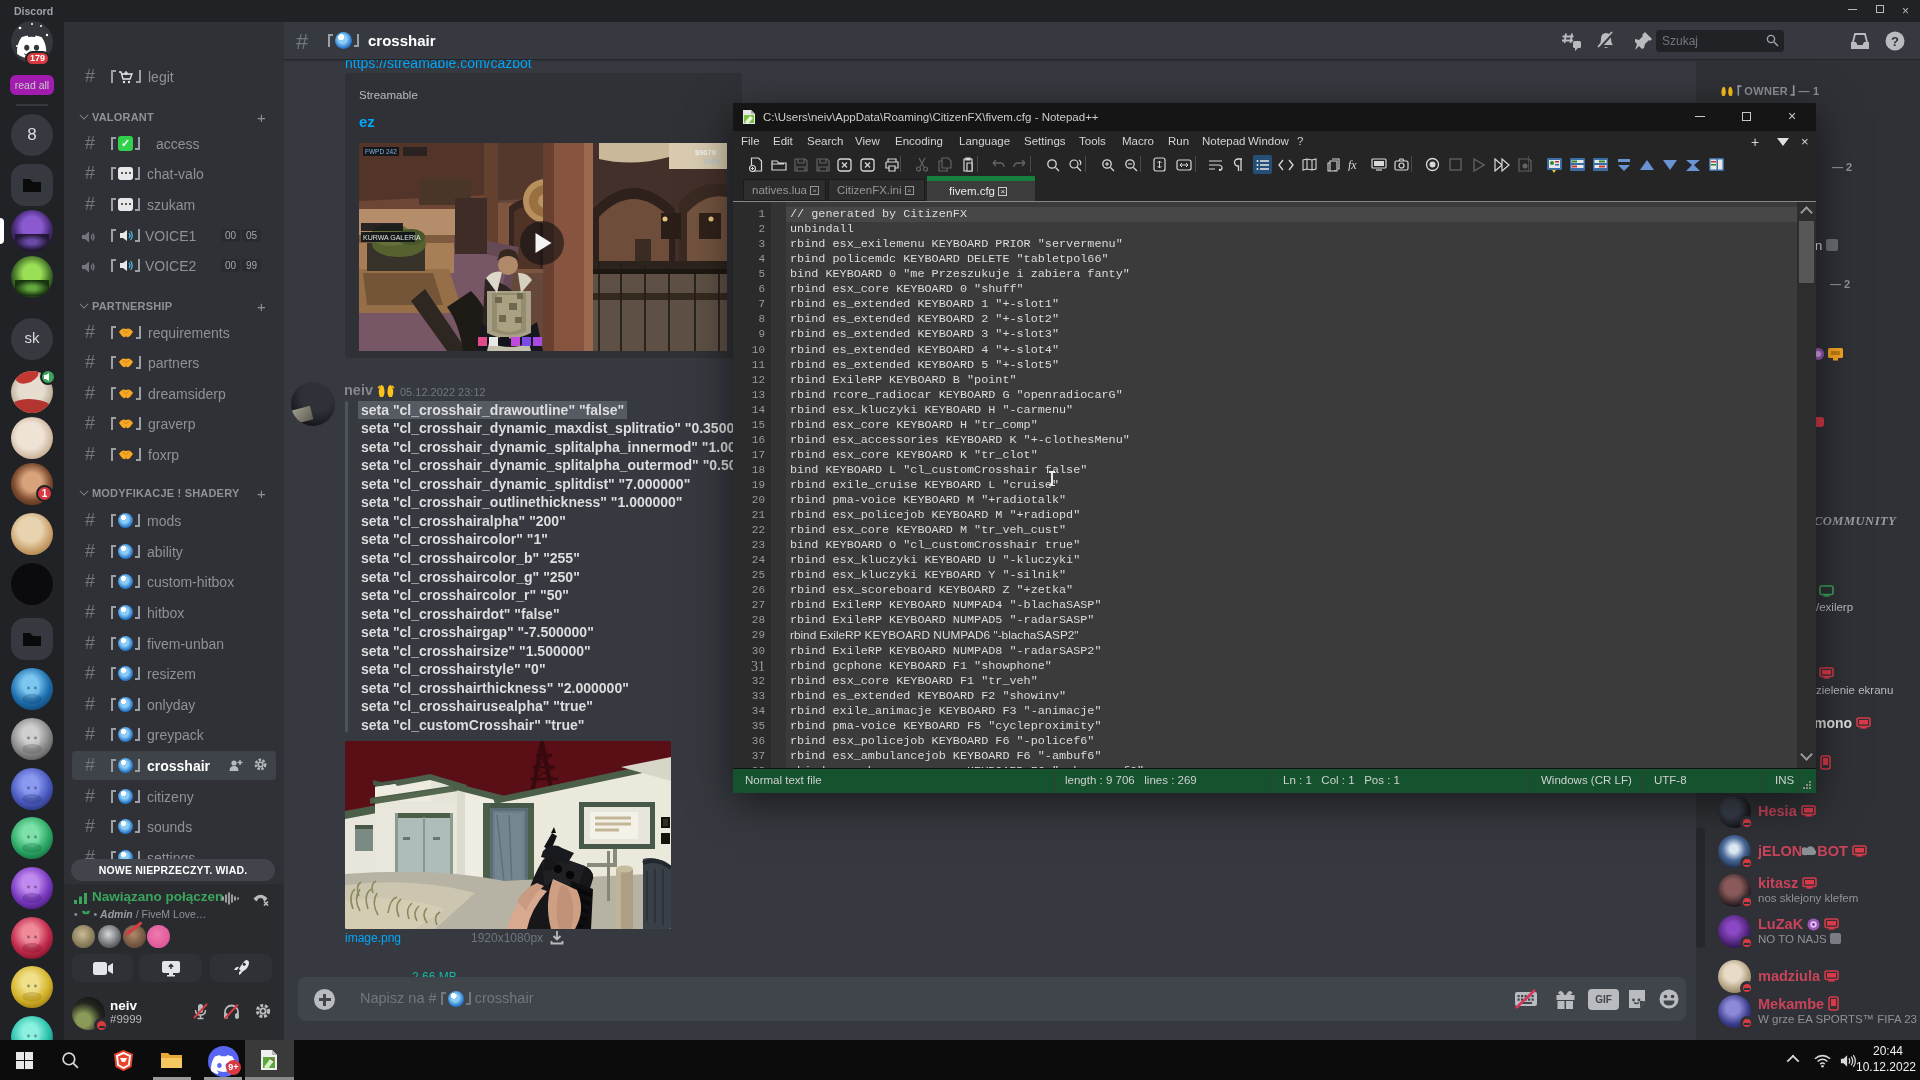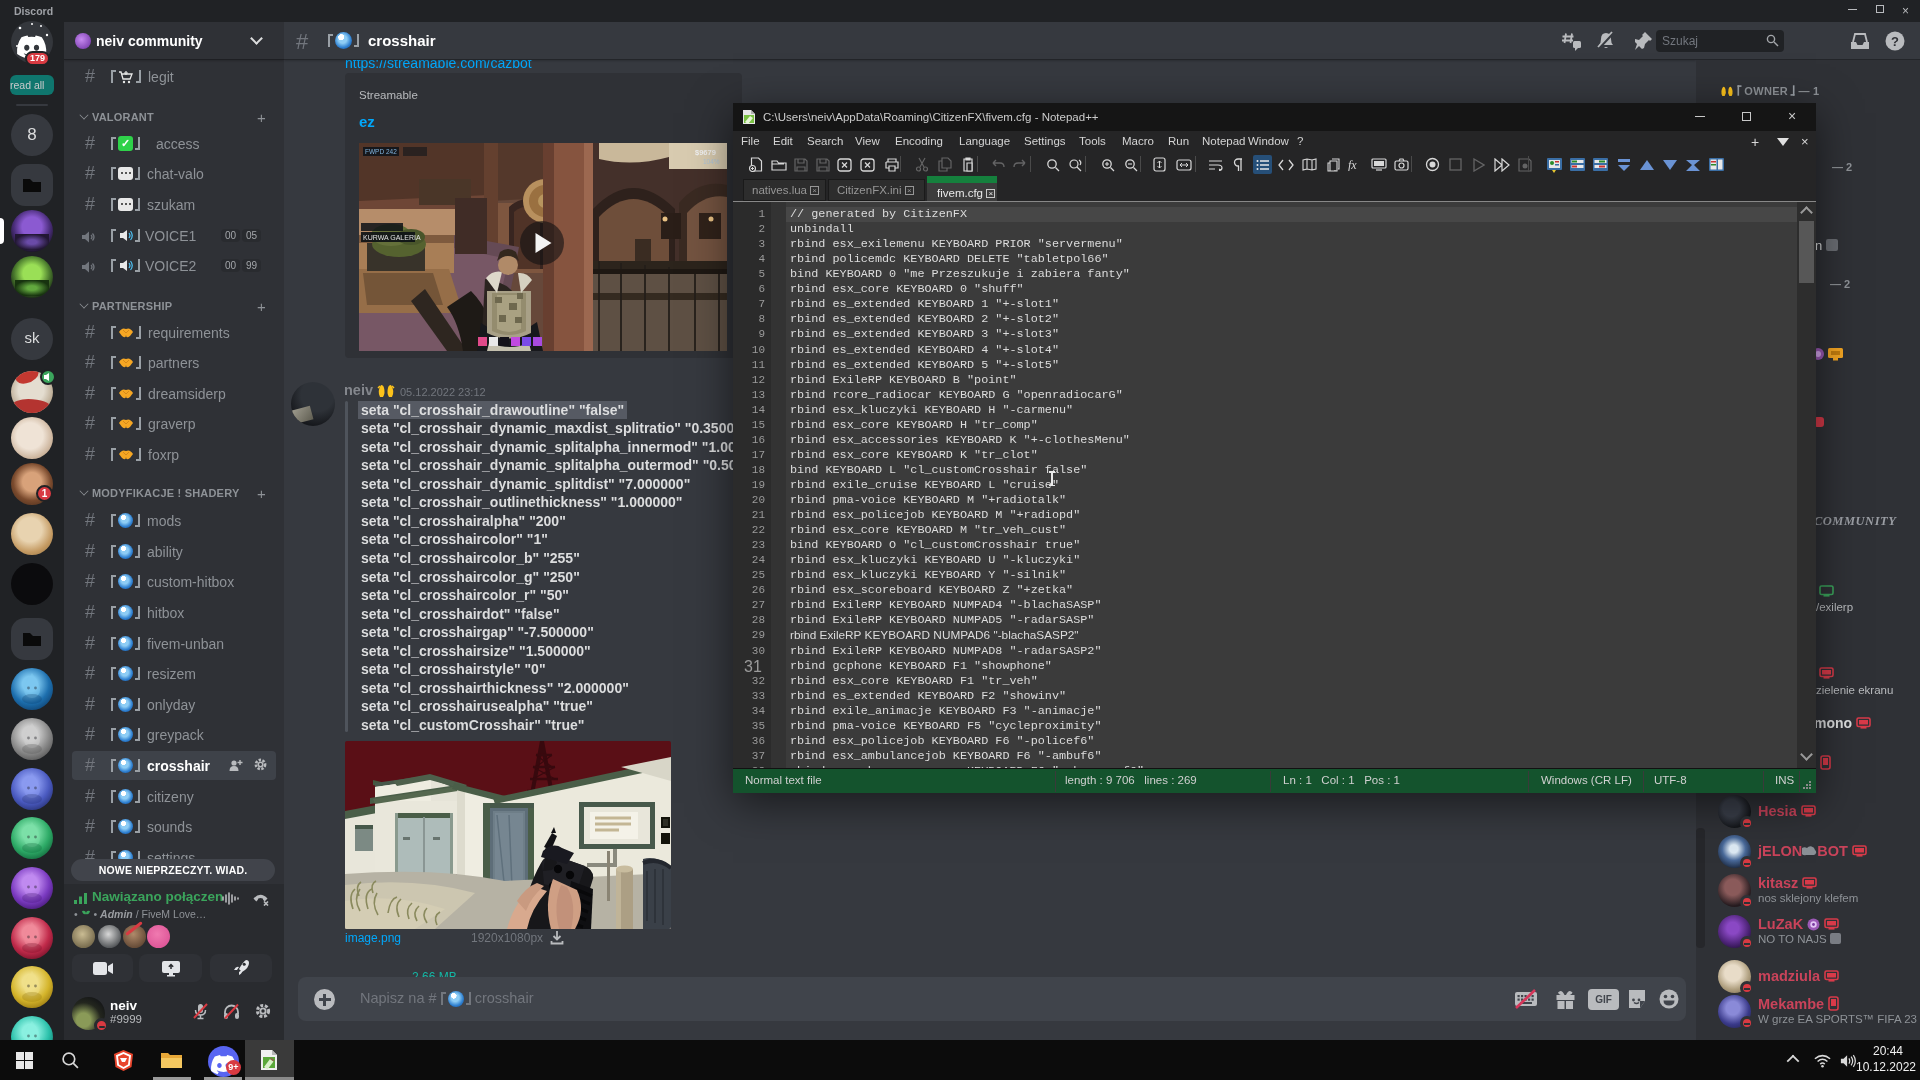--- a/index.html
+++ b/index.html
@@ -32,21 +32,21 @@
             <path d="M20.32 4.37a19.8 19.8 0 0 0-4.89-1.52.07.07 0 0 0-.08.04c-.21.38-.44.87-.6 1.25a18.3 18.3 0 0 0-5.5 0 12.6 12.6 0 0 0-.61-1.25.08.08 0 0 0-.08-.04 19.7 19.7 0 0 0-4.88 1.52.07.07 0 0 0-.04.03A20.3 20.3 0 0 0 .1 18.06a.08.08 0 0 0 .03.05 19.9 19.9 0 0 0 6 3.03.08.08 0 0 0 .08-.03c.46-.63.87-1.3 1.22-2a.08.08 0 0 0-.04-.1 13.1 13.1 0 0 1-1.87-.9.08.08 0 0 1-.01-.12c.13-.1.25-.2.37-.3a.07.07 0 0 1 .08 0 14.2 14.2 0 0 0 12.06 0 .07.07 0 0 1 .08 0c.12.1.25.2.37.3a.08.08 0 0 1 0 .13 12.3 12.3 0 0 1-1.88.89.08.08 0 0 0-.04.1c.36.7.77 1.37 1.22 2a.08.08 0 0 0 .09.03 19.8 19.8 0 0 0 6-3.03.08.08 0 0 0 .04-.05c.5-5.18-.84-9.68-3.55-13.66a.06.06 0 0 0-.03-.03zM8.02 15.33c-1.18 0-2.16-1.08-2.16-2.42 0-1.33.96-2.42 2.16-2.42 1.21 0 2.18 1.1 2.16 2.42 0 1.34-.96 2.42-2.16 2.42zm7.97 0c-1.18 0-2.16-1.08-2.16-2.42 0-1.33.95-2.42 2.16-2.42 1.21 0 2.18 1.1 2.16 2.42 0 1.34-.95 2.42-2.16 2.42z" fill="#fff"></path>
           </g>
           <circle cx="9" cy="7" r="1.3" fill="#fff"></circle>
           <circle cx="30" cy="5" r="1" fill="#fff"></circle>
           <circle cx="36" cy="14" r="1.2" fill="#fff"></circle>
           <circle cx="6" cy="25" r="1" fill="#fff"></circle>
           <circle cx="21" cy="3" r="1" fill="#fff"></circle>
         </svg>
       </div>
 <div class="abs" style="left:25px;top:29px;min-width:18px;height:15px;border-radius:8px;background:#d83a42;border:2px solid #202225;color:#fff;font-size:9px;font-weight:700;text-align:center;line-height:11px;padding:0 3px">179</div>
-<div class="abs" style="left:10px;top:53px;width:44px;height:20px;border-radius:6px;background:#0f766e;color:#c9cacb;font-size:10.5px;text-align:left;line-height:20px">read all</div>
+<div class="abs" style="left:10px;top:53px;width:44px;height:20px;border-radius:6px;background:#a21caf;color:#c9cacb;font-size:10.5px;text-align:center;line-height:20px">read all</div>
 <div class="abs" style="left:16px;top:82px;width:32px;height:2px;background:#36393f;border-radius:1px"></div>
 <div class="abs" style="left:11px;top:92px;width:42px;height:42px;border-radius:50%;background:#36393f;color:#dcddde;font-size:17px;text-align:center;line-height:42px">8</div>
 <div class="abs" style="left:11px;top:142px;width:42px;height:42px;border-radius:14px;background:#36393f">
         <svg width="42" height="42">
           <path d="M12 15 h7 l3 3 h8 v10 h-18 z" fill="#0a0a0a"></path>
         </svg>
       </div>
 <div class="abs" style="left:11px;top:188px;width:42px;height:42px;border-radius:50%;background:radial-gradient(circle at 50% 40%,#8b5ad1 0 30%,#4a2d7a 55%,#17131f 80%);overflow:hidden">
         <div class="abs" style="left:4px;top:24px;width:34px;height:16px;background:radial-gradient(#6a4ba8 20%,#221733 70%)"></div>
       </div>
@@ -133,25 +133,20 @@
 <div class="abs" style="left:11px;top:994px;width:42px;height:42px;border-radius:50%;background:radial-gradient(circle at 45% 38%,#8af0e0 0 22%,#2ac0aa 55%,#0c665a 88%);overflow:hidden">
         <svg width="42" height="42" viewBox="0 0 42 42">
           <path d="M21 5 Q29 15 29 22 a8 8 0 1 1 -16 0 Q13 15 21 5" fill="#8af0e0" opacity=".5"></path>
           <ellipse cx="21" cy="31" rx="10" ry="5" fill="#0c665a" opacity=".28"></ellipse>
           <circle cx="17.5" cy="20" r="1.4" fill="rgba(20,20,25,.4)"></circle>
           <circle cx="24.5" cy="20" r="1.4" fill="rgba(20,20,25,.4)"></circle>
         </svg>
       </div>
 </div>
 <div class="abs" style="left:64px;top:22px;width:220px;height:1018px;background:#2f3136;overflow:hidden">
-<div class="abs" style="left:0;top:0;width:220px;height:38px;border-bottom:1px solid rgba(0,0,0,.35);box-shadow:0 1px 2px rgba(0,0,0,.2)">
-<div class="abs" style="left:11px;top:11px;width:16px;height:16px;border-radius:50%;background:radial-gradient(circle at 40% 40%,#c78af0,#6a2da0);"></div>
-<div class="abs" style="left:32px;top:11px;font-size:14px;font-weight:700;color:#fff">neiv community</div>
-<div class="abs" style="left:188px;top:12px;width:9px;height:9px;border-right:2px solid #dcddde;border-bottom:2px solid #dcddde;transform:rotate(45deg)"></div>
-</div>
 <div class="chan" style="top:40px;color:#8e9297;font-weight:500">
         <span class="h">#</span>
         <span class="bl"></span>
         <svg width="16" height="14" viewBox="0 0 16 14" style="display:inline;vertical-align:-2px">
           <path d="M1 2 h2 l2 7 h7 l2-5 h-10" stroke="#e8e8e8" stroke-width="1.3" fill="none"></path>
           <circle cx="6" cy="12" r="1.2" fill="#e8e8e8"></circle>
           <circle cx="11" cy="12" r="1.2" fill="#e8e8e8"></circle>
           <path d="M8 1 v4 M6 3 h4" stroke="#e8e8e8" stroke-width="1.2"></path>
         </svg>
         <span class="brr"></span>
@@ -1181,21 +1176,21 @@
           <rect x="2.5" y="2.5" width="6" height="10" fill="#e8e8e8"></rect>
           <rect x="10" y="2.5" width="4.5" height="10" fill="#e8e8e8"></rect>
           <rect x="3" y="4" width="5" height="1.5" fill="#c33"></rect>
           <rect x="3" y="7" width="5" height="1.5" fill="#2a8a2a"></rect>
         </svg>
       </div>
 </div>
 <div class="abs" style="left:0;top:73px;width:1083px;height:25px;background:#252526">
 <div class="abs" style="left:10px;top:3px;width:83px;height:22px;background:#2d2d2d;border:1px solid #1a1a1a;color:#969696;font-size:11.5px;line-height:20px;padding-left:8px">natives.lua <span style="display:inline-block;width:9px;height:9px;border:1px solid #969696;font-size:8px;line-height:8px;text-align:center;vertical-align:1px">×</span></div>
 <div class="abs" style="left:95px;top:3px;width:97px;height:22px;background:#2d2d2d;border:1px solid #1a1a1a;color:#969696;font-size:11.5px;line-height:20px;padding-left:8px">CitizenFX.ini <span style="display:inline-block;width:9px;height:9px;border:1px solid #969696;font-size:8px;line-height:8px;text-align:center;vertical-align:1px">×</span></div>
-<div class="abs" style="left:194px;top:0;width:70px;height:25px;background:#3c3c3c;border-top:7px solid #15803d;color:#e8e8e8;font-size:11.5px;line-height:21px;padding-left:10px">fivem.cfg <span style="display:inline-block;width:9px;height:9px;border:1px solid #c8c8c8;font-size:8px;line-height:8px;text-align:center;vertical-align:1px">×</span></div>
+<div class="abs" style="left:194px;top:0;width:108px;height:25px;background:#3c3c3c;border-top:5px solid #15803d;color:#e8e8e8;font-size:11.5px;line-height:21px;padding-left:22px">fivem.cfg <span style="display:inline-block;width:9px;height:9px;border:1px solid #c8c8c8;font-size:8px;line-height:8px;text-align:center;vertical-align:1px">×</span></div>
 </div>
 <div class="abs" style="left:0;top:98px;width:1083px;height:567px;background:#3b3b3b;border-top:1px solid #888">
 <div class="abs" style="left:0;top:0;width:38px;height:567px;background:#2b2b2b"></div>
 <div class="abs" style="left:38px;top:0;width:15px;height:567px;background:#333333"></div>
 <div class="abs" style="left:53px;top:5.0px;width:1011px;height:15px;background:#474747"></div>
 <div class="abs" style="left:8px;top:5.0px;width:24px;text-align:right;font-family:'Liberation Mono',monospace;font-size:11px;color:#9a9a9a;line-height:15px">1</div>
 <div class="abs" style="left:57px;top:5.0px;font-family:'Liberation Mono',monospace;font-size:11.8px;color:#dcdcdc;line-height:15px;white-space:pre">// generated by CitizenFX</div>
 <div class="abs" style="left:8px;top:20.1px;width:24px;text-align:right;font-family:'Liberation Mono',monospace;font-size:11px;color:#9a9a9a;line-height:15px">2</div>
 <div class="abs" style="left:57px;top:20.1px;font-family:'Liberation Mono',monospace;font-size:11.8px;color:#dcdcdc;line-height:15px;white-space:pre">unbindall</div>
 <div class="abs" style="left:8px;top:35.1px;width:24px;text-align:right;font-family:'Liberation Mono',monospace;font-size:11px;color:#9a9a9a;line-height:15px">3</div>
@@ -1247,21 +1242,21 @@
 <div class="abs" style="left:8px;top:381.2px;width:24px;text-align:right;font-family:'Liberation Mono',monospace;font-size:11px;color:#9a9a9a;line-height:15px">26</div>
 <div class="abs" style="left:57px;top:381.2px;font-family:'Liberation Mono',monospace;font-size:11.8px;color:#dcdcdc;line-height:15px;white-space:pre">rbind esx_scoreboard KEYBOARD Z "+zetka"</div>
 <div class="abs" style="left:8px;top:396.3px;width:24px;text-align:right;font-family:'Liberation Mono',monospace;font-size:11px;color:#9a9a9a;line-height:15px">27</div>
 <div class="abs" style="left:57px;top:396.3px;font-family:'Liberation Mono',monospace;font-size:11.8px;color:#dcdcdc;line-height:15px;white-space:pre">rbind ExileRP KEYBOARD NUMPAD4 "-blachaSASP"</div>
 <div class="abs" style="left:8px;top:411.4px;width:24px;text-align:right;font-family:'Liberation Mono',monospace;font-size:11px;color:#9a9a9a;line-height:15px">28</div>
 <div class="abs" style="left:57px;top:411.4px;font-family:'Liberation Mono',monospace;font-size:11.8px;color:#dcdcdc;line-height:15px;white-space:pre">rbind ExileRP KEYBOARD NUMPAD5 "-radarSASP"</div>
 <div class="abs" style="left:8px;top:426.4px;width:24px;text-align:right;font-family:'Liberation Mono',monospace;font-size:11px;color:#9a9a9a;line-height:15px">29</div>
 <div class="abs" style="left:57px;top:426.4px;font-family:Liberation Sans, sans-serif;font-size:11.8px;color:#dcdcdc;line-height:15px;white-space:pre">rbind ExileRP KEYBOARD NUMPAD6 "-blachaSASP2"</div>
 <div class="abs" style="left:8px;top:441.5px;width:24px;text-align:right;font-family:'Liberation Mono',monospace;font-size:11px;color:#9a9a9a;line-height:15px">30</div>
 <div class="abs" style="left:57px;top:441.5px;font-family:'Liberation Mono',monospace;font-size:11.8px;color:#dcdcdc;line-height:15px;white-space:pre">rbind ExileRP KEYBOARD NUMPAD8 "-radarSASP2"</div>
-<div class="abs" style="left:8px;top:456.5px;width:24px;text-align:center;font-family:Liberation Sans, sans-serif;font-size:16px;color:#9a9a9a;line-height:15px">31</div>
+<div class="abs" style="left:8px;top:456.5px;width:24px;text-align:right;font-family:Liberation Serif, serif;font-size:14px;color:#9a9a9a;line-height:15px">31</div>
 <div class="abs" style="left:57px;top:456.5px;font-family:'Liberation Mono',monospace;font-size:11.8px;color:#dcdcdc;line-height:15px;white-space:pre">rbind gcphone KEYBOARD F1 "showphone"</div>
 <div class="abs" style="left:8px;top:471.6px;width:24px;text-align:right;font-family:'Liberation Mono',monospace;font-size:11px;color:#9a9a9a;line-height:15px">32</div>
 <div class="abs" style="left:57px;top:471.6px;font-family:'Liberation Mono',monospace;font-size:11.8px;color:#dcdcdc;line-height:15px;white-space:pre">rbind esx_core KEYBOARD F1 "tr_veh"</div>
 <div class="abs" style="left:8px;top:486.6px;width:24px;text-align:right;font-family:'Liberation Mono',monospace;font-size:11px;color:#9a9a9a;line-height:15px">33</div>
 <div class="abs" style="left:57px;top:486.6px;font-family:'Liberation Mono',monospace;font-size:11.8px;color:#dcdcdc;line-height:15px;white-space:pre">rbind es_extended KEYBOARD F2 "showinv"</div>
 <div class="abs" style="left:8px;top:501.7px;width:24px;text-align:right;font-family:'Liberation Mono',monospace;font-size:11px;color:#9a9a9a;line-height:15px">34</div>
 <div class="abs" style="left:57px;top:501.7px;font-family:'Liberation Mono',monospace;font-size:11.8px;color:#dcdcdc;line-height:15px;white-space:pre">rbind exile_animacje KEYBOARD F3 "-animacje"</div>
 <div class="abs" style="left:8px;top:516.7px;width:24px;text-align:right;font-family:'Liberation Mono',monospace;font-size:11px;color:#9a9a9a;line-height:15px">35</div>
 <div class="abs" style="left:57px;top:516.7px;font-family:'Liberation Mono',monospace;font-size:11.8px;color:#dcdcdc;line-height:15px;white-space:pre">rbind pma-voice KEYBOARD F5 "cycleproximity"</div>
 <div class="abs" style="left:8px;top:531.8px;width:24px;text-align:right;font-family:'Liberation Mono',monospace;font-size:11px;color:#9a9a9a;line-height:15px">36</div>

